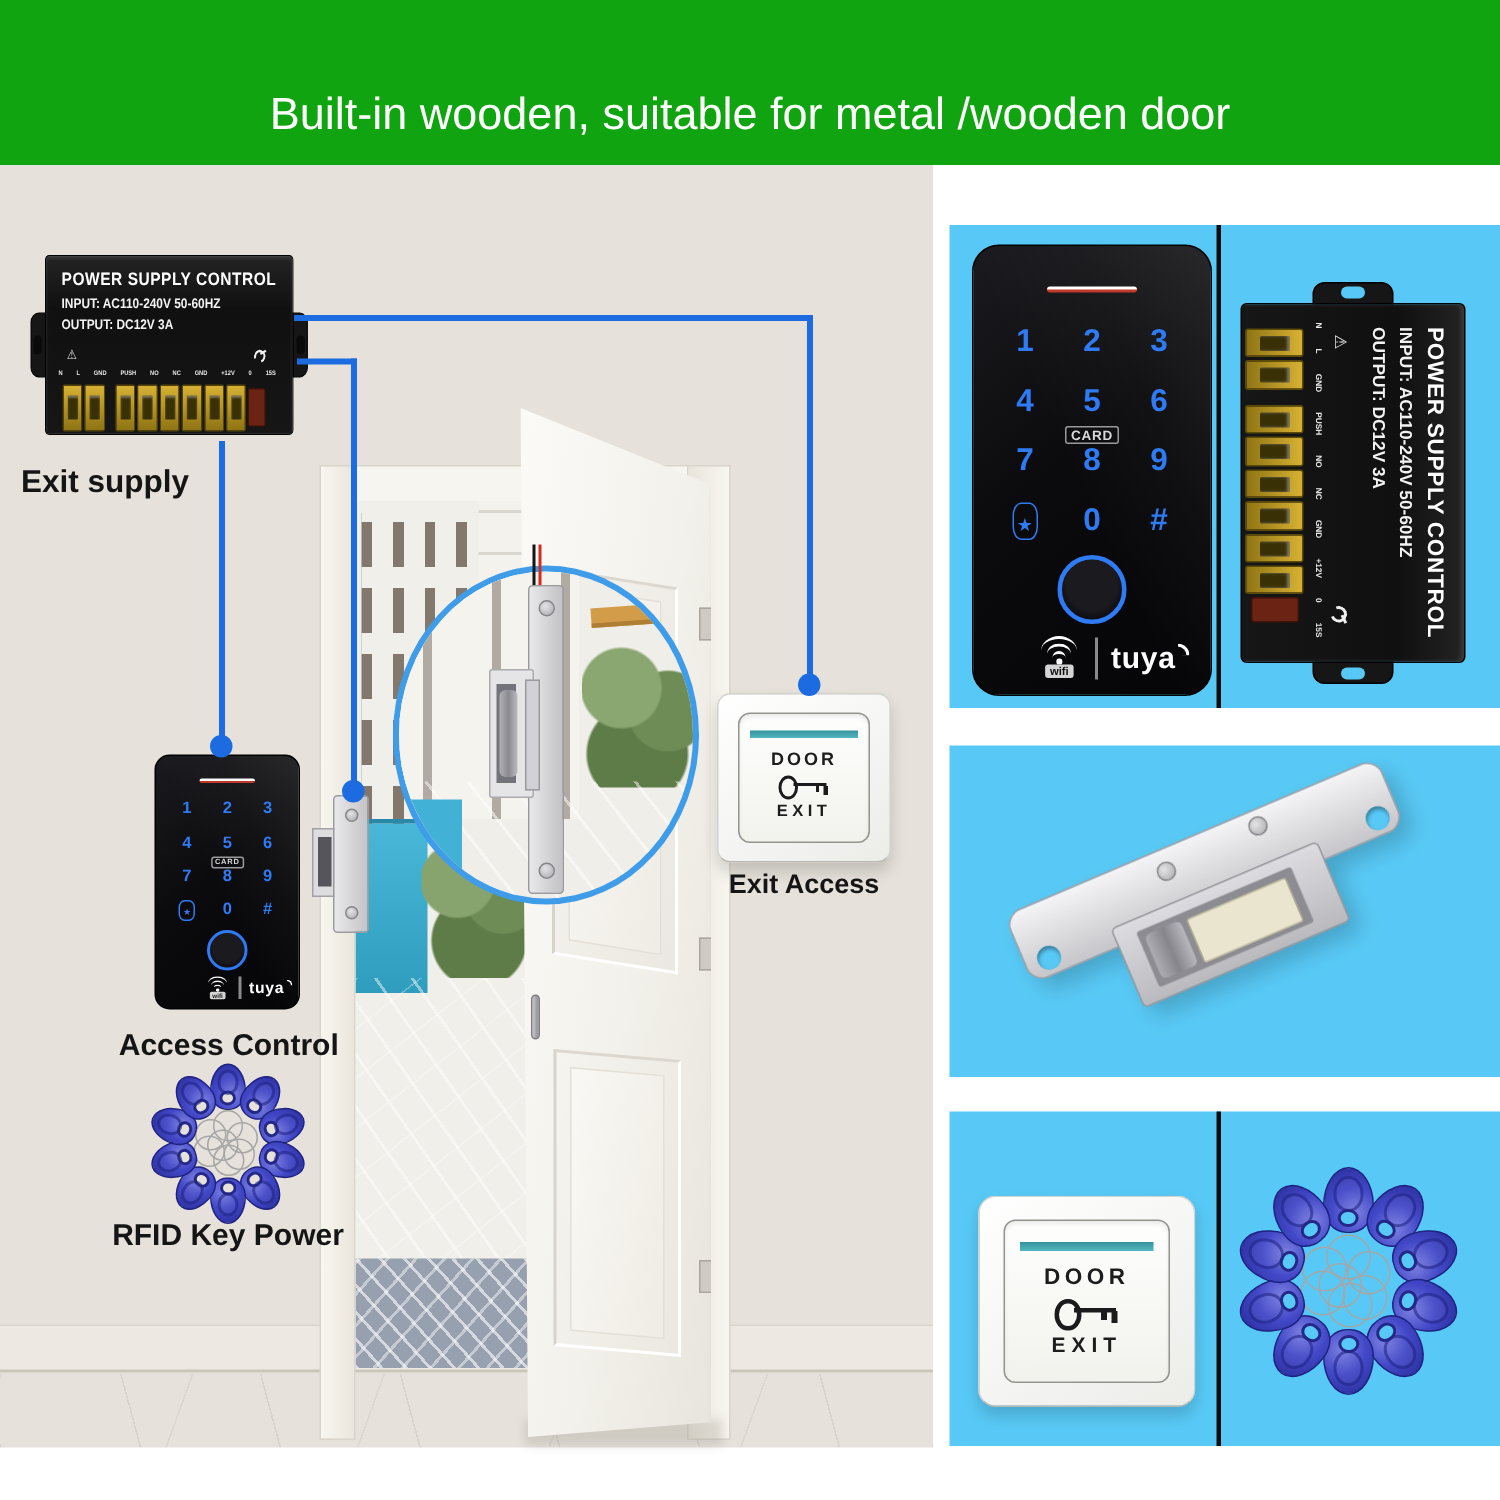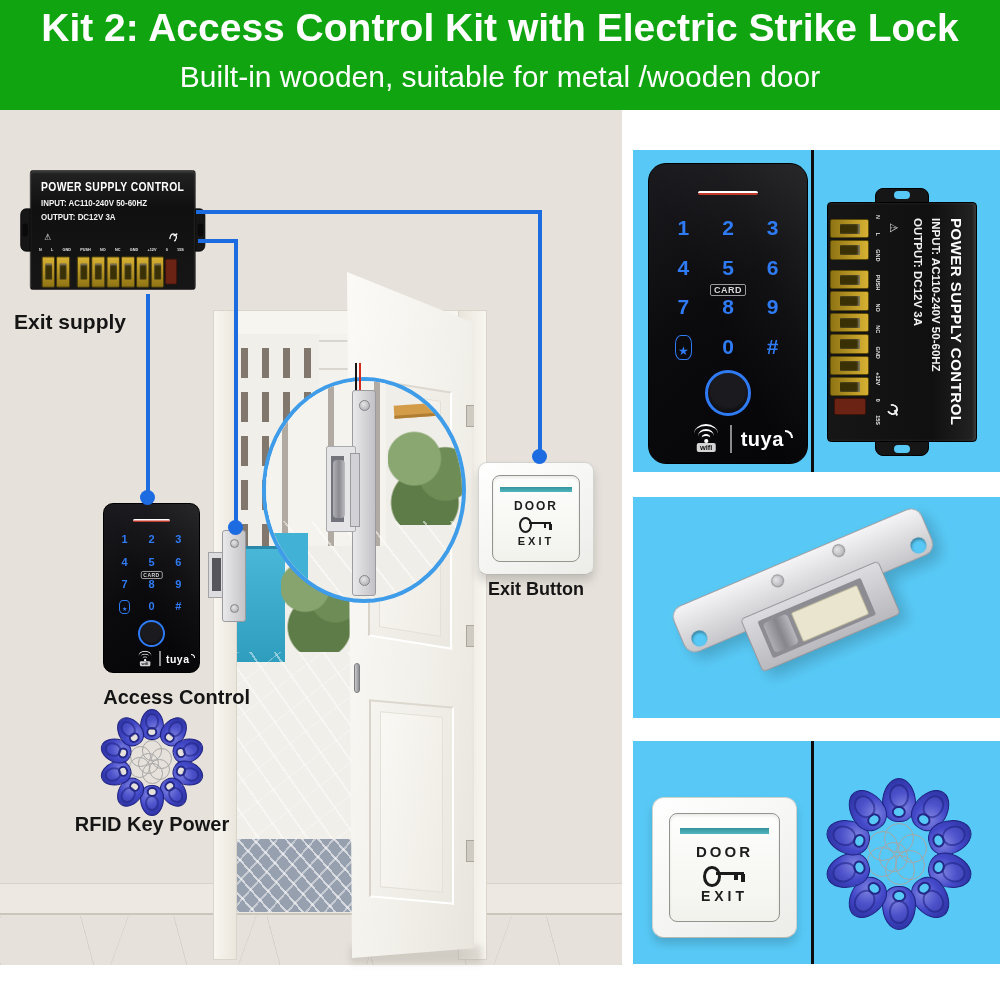--- a/index.html
+++ b/index.html
@@ -62,21 +62,21 @@
   .zc-plate{position:absolute;left:86px;top:9px;width:24px;height:206px;background:linear-gradient(90deg,#E9E9EB,#C2C2C6);border:1px solid #9B9B9F;border-radius:3px;}
   .zc-bracket{position:absolute;left:60px;top:65px;width:30px;height:86px;background:#E5E5E7;border:1px solid #ABABAF;border-radius:2px;}
   .zc-cav{position:absolute;left:4px;top:9px;width:13px;height:66px;background:#73737B;}
   .zc-cyl{position:absolute;left:6px;top:13px;width:12px;height:58px;background:linear-gradient(90deg,#AFAFB4,#8A8A90 50%,#BBBBC0);border-radius:4px;}
   .zc-keeper{position:absolute;left:23px;top:6px;width:8px;height:72px;background:#D2D2D6;border:1px solid #9A9A9E;}
   .wireB{left:355px;top:363px;width:2px;height:27px;background:#151515;z-index:7;}
   .wireR{left:359px;top:363px;width:2px;height:27px;background:#D42B20;z-index:7;}
   
   .lbl{position:absolute;color:#151515;font-weight:bold;z-index:7;}
   .lbl-power{left:14px;top:310px;font-size:21px;}
-  .lbl-access{left:55px;top:686px;width:195px;text-align:right;font-size:20px;}
+  .lbl-access{left:55px;top:686px;width:195px;text-align:center;font-size:20px;}
   .lbl-rfid{left:52px;top:813px;width:200px;text-align:center;font-size:20px;}
   .lbl-strike{left:222px;top:624px;width:172px;height:31px;background:#fff;text-align:center;font-size:17.5px;line-height:31px;}
   .lbl-exit{left:474px;top:579px;width:124px;text-align:center;font-size:18px;}
   
   .wire{position:absolute;background:var(--wire);z-index:5;}
   .wdot2{position:absolute;width:15px;height:15px;border-radius:50%;background:var(--wire);z-index:5;}
   
   .psu{position:absolute;width:240px;height:150px;z-index:4;}
   .psubody{position:absolute;left:0;top:0;right:0;bottom:0;background:linear-gradient(#232323,#101010 30%,#161616);border:1px solid #000;border-radius:4px;box-shadow:inset 0 2px 3px rgba(255,255,255,.12);}
   .ear{position:absolute;width:15px;height:54px;top:48px;background:#161616;border:1px solid #000;}
@@ -173,21 +173,20 @@
   .lk-cav{position:absolute;left:14px;top:8px;width:112px;height:40px;background:#8C8C92;border-radius:2px;}
   .lk-cyl{position:absolute;left:4px;top:4px;width:26px;height:32px;background:linear-gradient(90deg,#ADADB2,#85858B 50%,#B8B8BD);border-radius:4px;}
   .lk-keep{position:absolute;left:34px;top:5px;width:70px;height:30px;background:#E9E5CF;border:1px solid #B8B49A;border-radius:2px;}
 </style>
 </head>
 <body>
 
 <div id="stage" data-name="product-infographic">
 
   <div class="banner" data-name="header-banner">
-    <div class="t1" data-name="banner-title">Kit 2: Access Control Kit with Electric Strike Lock</div>
     <div class="t2" data-name="banner-subtitle">Built-in wooden, suitable for metal /wooden door</div>
   </div>
 
   <div class="scene" data-name="installation-diagram">
     <div class="abs baseboard" data-name="wall-baseboard" style="position:absolute;"></div>
     <div class="abs floor" data-name="indoor-floor" style="position:absolute;"></div>
   </div>
 
   <div class="abs lintel" data-name="door-frame-lintel"></div>
   <div class="abs jambL" data-name="door-frame-left-jamb"></div>
@@ -388,21 +387,21 @@
           <span class="ekt1"></span>
           <span class="ekt2"></span>
         </div>
       <div class="ebexit" data-name="exit-button-exit-text">EXIT</div>
     </div>
   </div>
 
   <div class="lbl lbl-power" data-name="power-supply-label">Exit supply</div>
   <div class="lbl lbl-access" data-name="access-control-label">Access Control</div>
   <div class="lbl lbl-rfid" data-name="rfid-key-card-label">RFID Key Power</div>
-  <div class="lbl lbl-exit" data-name="exit-button-label">Exit Button</div>
+  <div class="lbl lbl-exit" data-name="exit-button-label">Exit Access</div>
 
   <div class="panel p1" data-name="product-panel-keypad-psu"></div>
   <div class="pdiv pdiv1" data-name="panel-divider"></div>
   <div class="panel p2" data-name="product-panel-strike-lock"></div>
   <div class="panel p3" data-name="product-panel-exit-rfid"></div>
   <div class="pdiv pdiv3" data-name="panel-divider"></div>
 
   <div class="keypad large" data-name="access-control-keypad-product">
     <div class="slit" data-name="card-swipe-slit"></div>
     <div class="krows" data-name="keypad-keys">

